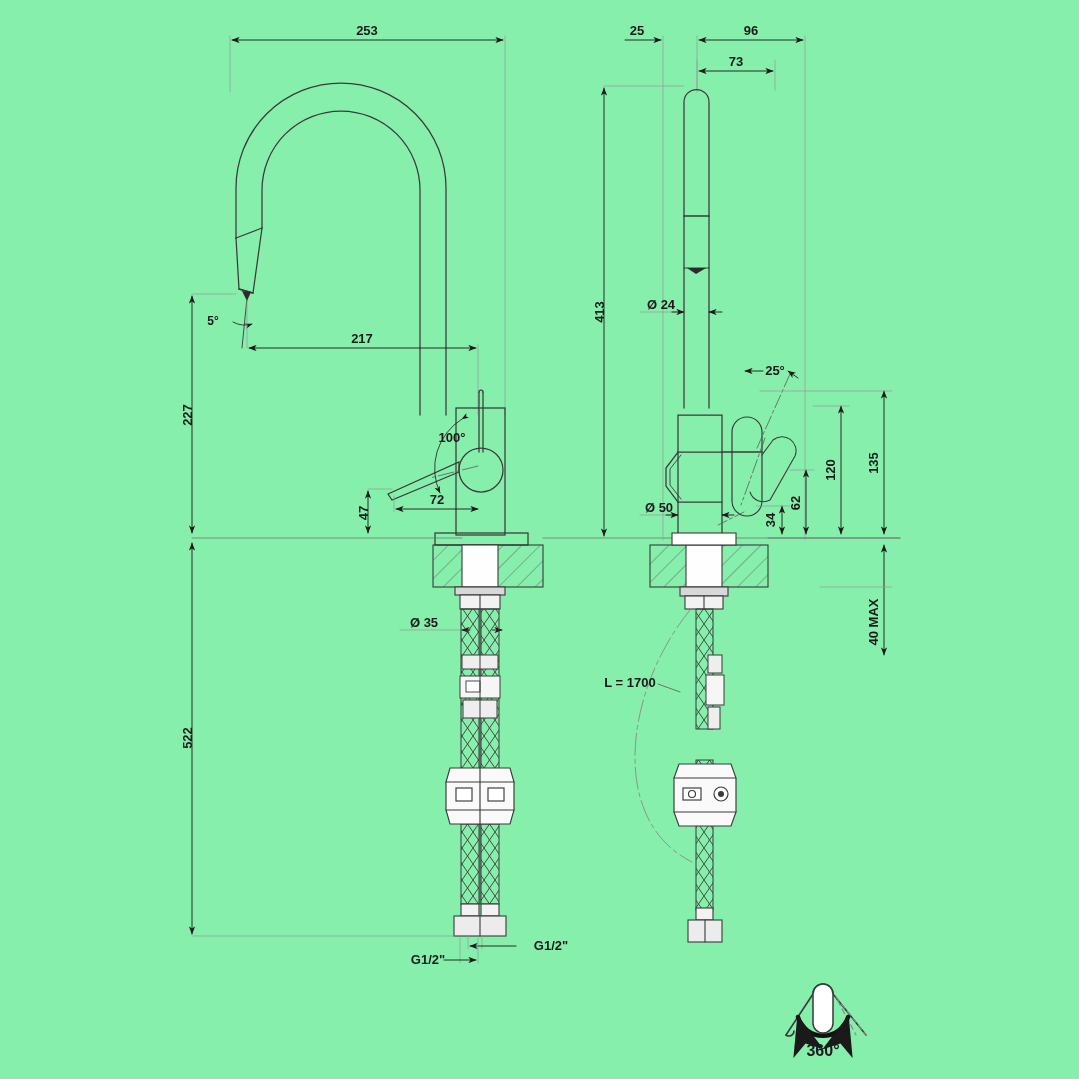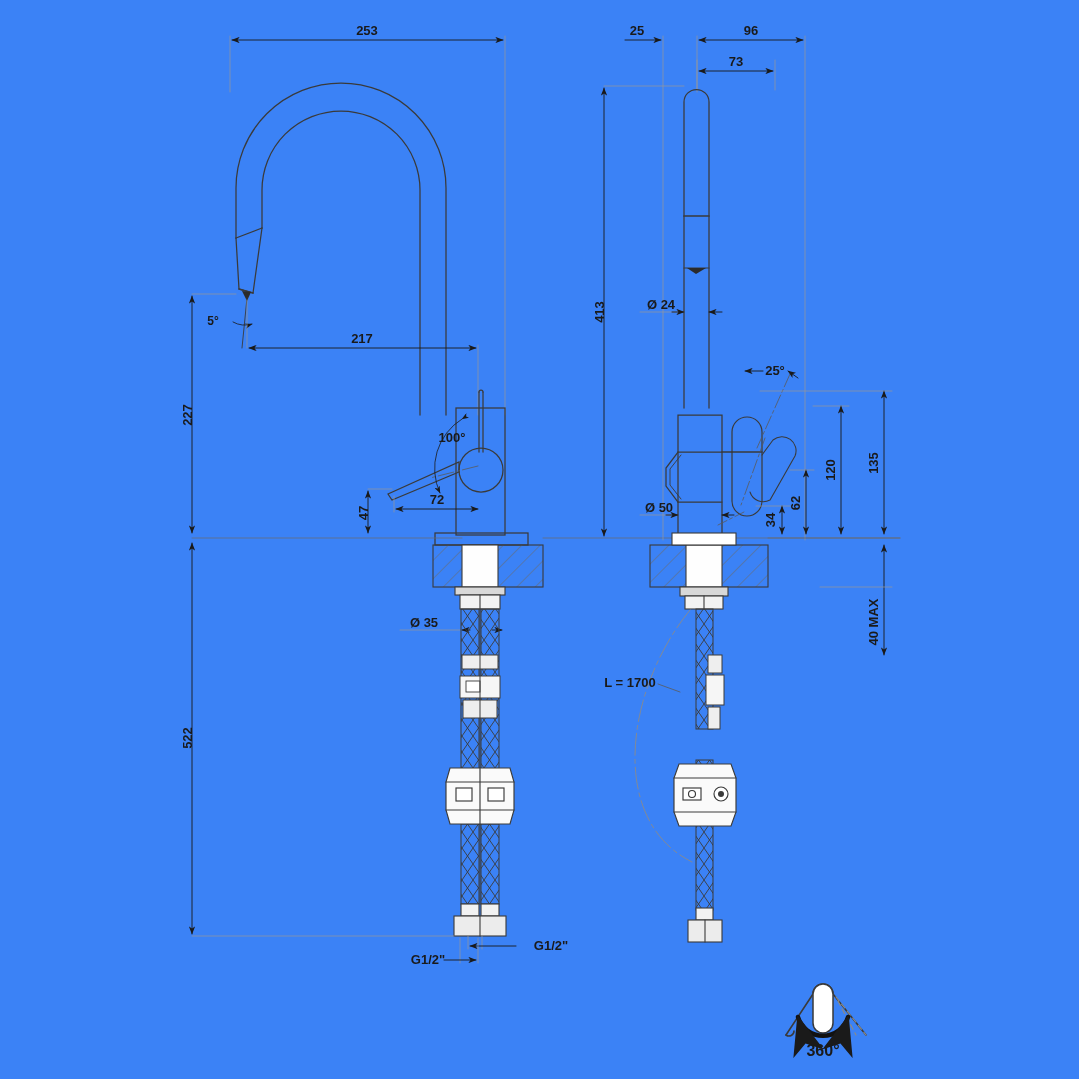--- a/index.html
+++ b/index.html
@@ -1,18 +1,18 @@
 <!DOCTYPE html>
 <html><head>
 <meta charset="utf-8">
 <style>
   html,body{margin:0;padding:0;background:#fff;}
   body{width:1079px;height:1079px;overflow:hidden;
        font-family:"Liberation Sans","DejaVu Sans",sans-serif;}
-  #sheet{position:relative;width:1079px;height:1079px;background:#3b82f6;}
+  #sheet{position:relative;width:1079px;height:1079px;background:#86efac;}
   svg{display:block;}
   text{font-family:"Liberation Sans","DejaVu Sans",sans-serif;fill:#1a1a1a;}
   .dimtxt{font-size:13px;font-weight:bold;}
   .smtxt{font-size:12px;font-weight:bold;}
 </style>
 </head>
 <body>
 
 <div id="sheet">
 <svg width="1079" height="1079" viewBox="0 0 1079 1079">

